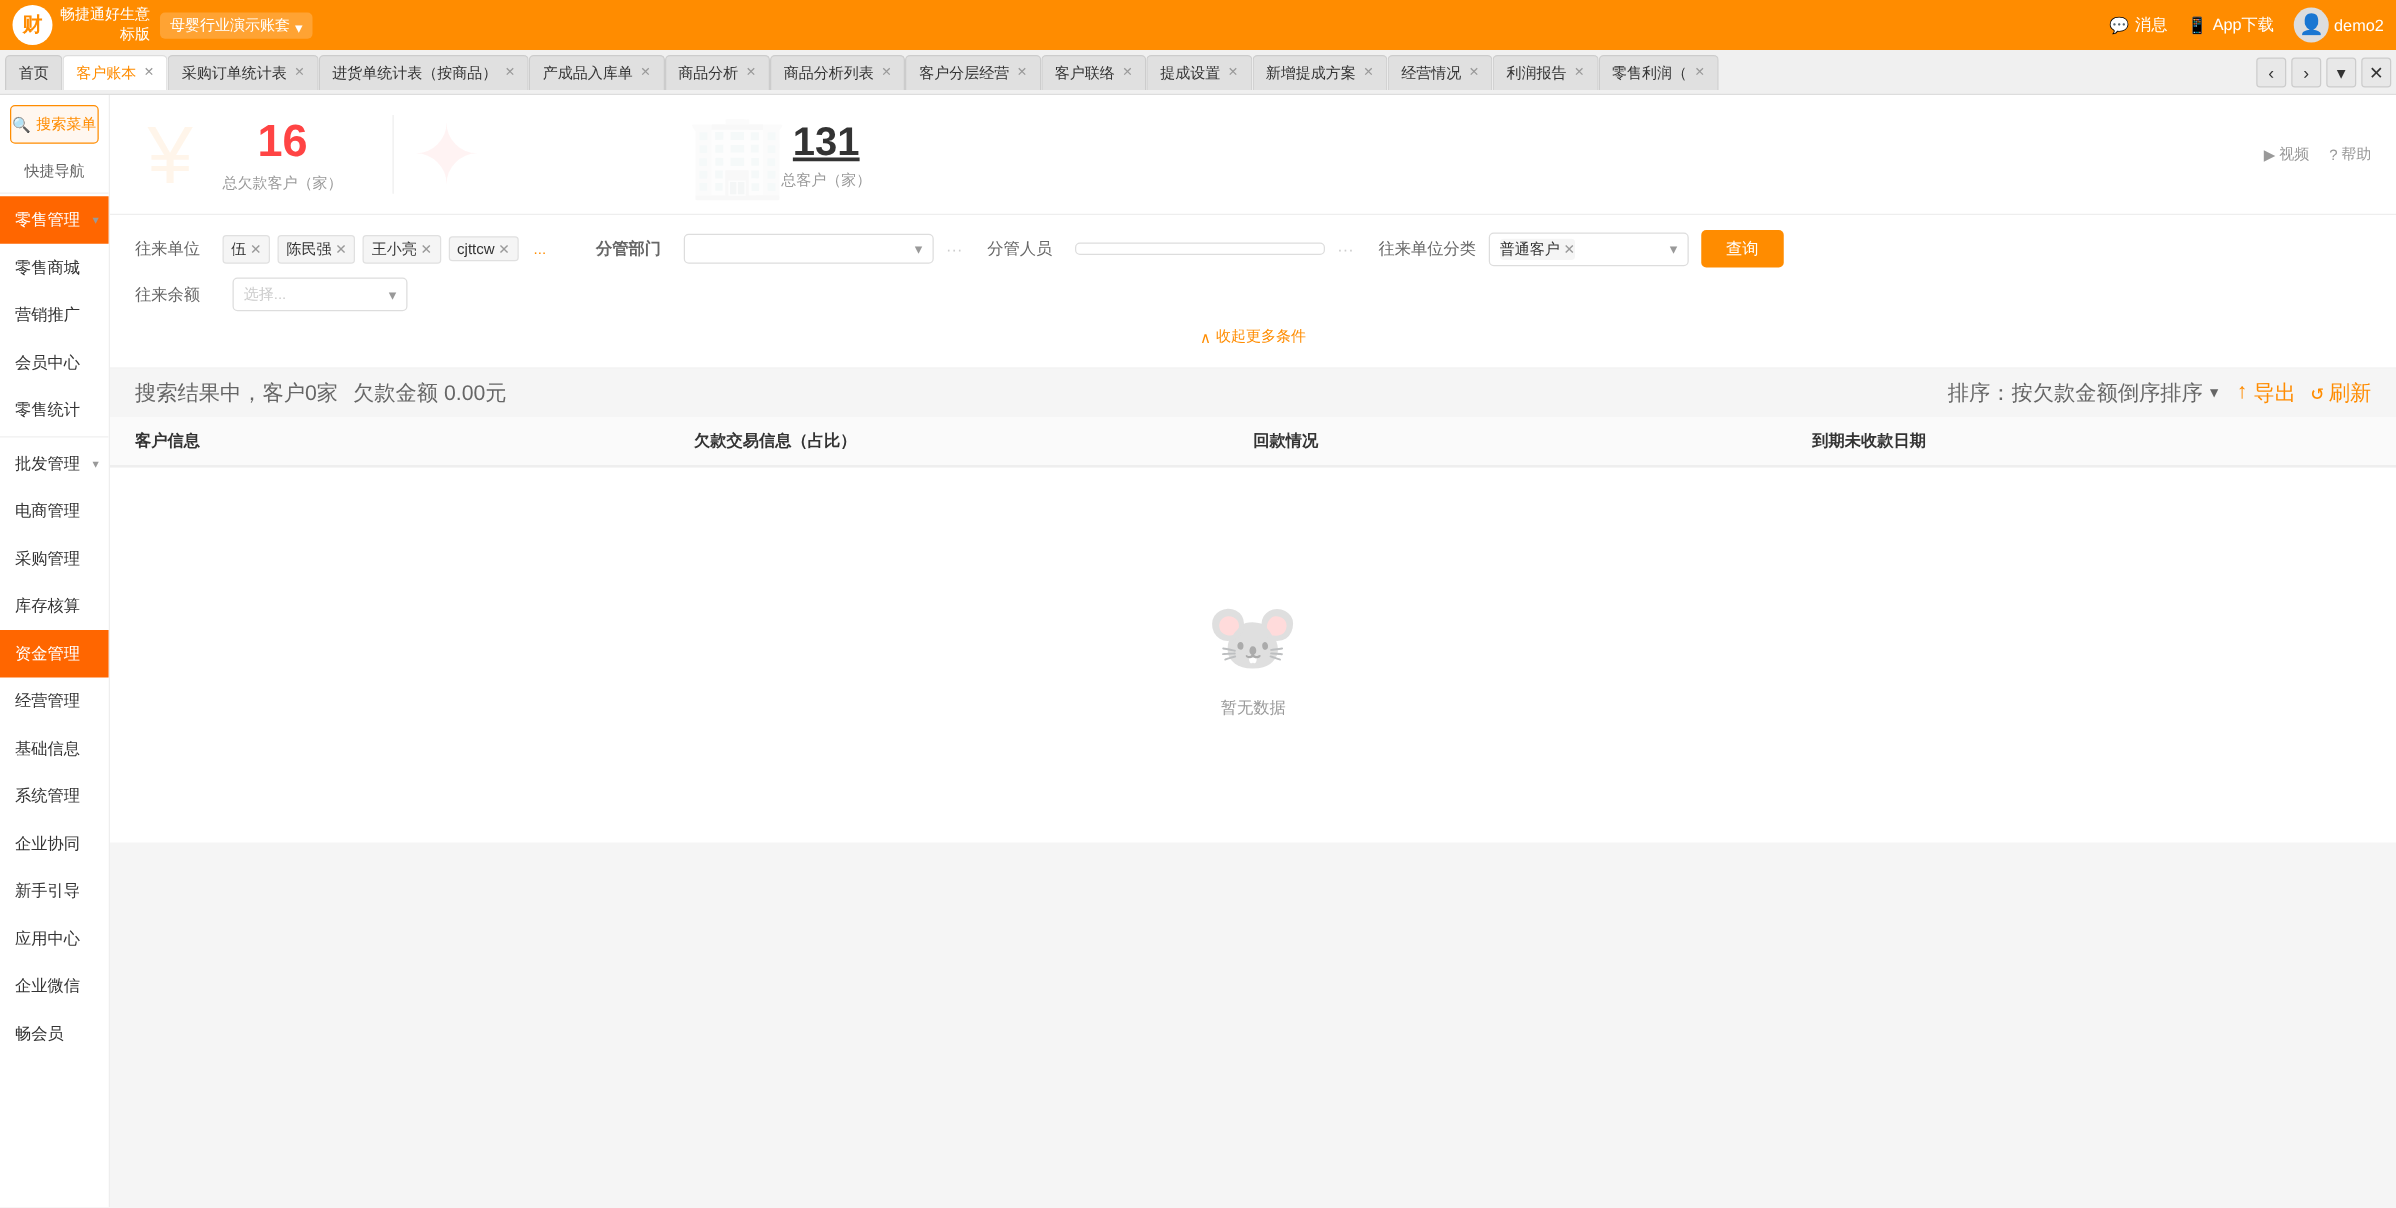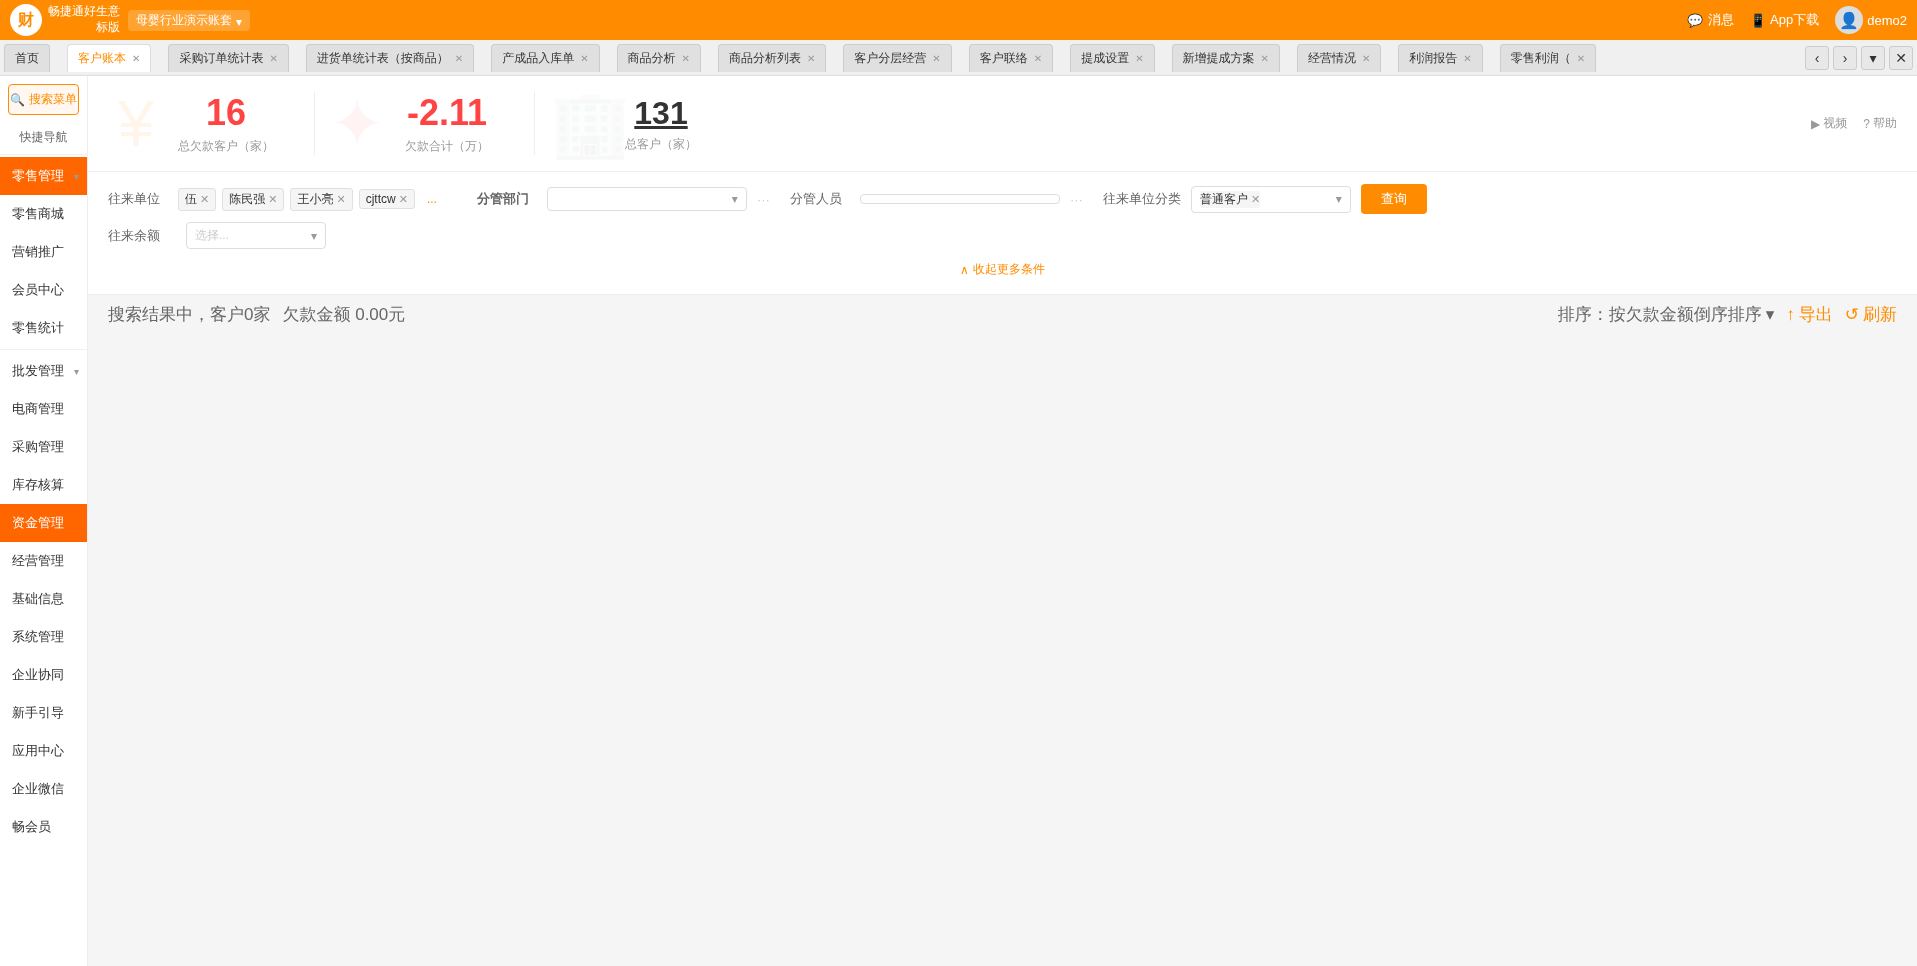--- a/index.html
+++ b/index.html
@@ -12,21 +12,21 @@
     .logo-area { display: flex; align-items: center; gap: 6px; }
     .logo-icon { width: 32px; height: 32px; background: #fff; border-radius: 50%; display: flex; align-items: center; justify-content: center; font-size: 16px; color: #ff8c00; font-weight: bold; }
     .logo-text { color: #fff; font-size: 12px; line-height: 1.3; text-align: right; }
     .top-bar-right { display: flex; align-items: center; gap: 16px; color: #fff; font-size: 13px; }
     .top-bar-right .icon-btn { display: flex; align-items: center; gap: 4px; cursor: pointer; }
     .user-avatar { width: 28px; height: 28px; background: #ddd; border-radius: 50%; display: flex; align-items: center; justify-content: center; overflow: hidden; }
     .demo-selector { display: flex; align-items: flex-end; gap: 4px; background: rgba(255,255,255,0.2); border-radius: 4px; padding: 2px 8px; color: #fff; font-size: 12px; cursor: pointer; }
 
     
     .tab-bar { height: 36px; background: #f0f0f0; display: flex; align-items: center; padding: 0 4px; border-bottom: 1px solid #ddd; flex-shrink: 0; overflow: hidden; }
-    .tab-item { display: flex; align-items: center; height: 28px; padding: 0 10px; border-radius: 4px 4px 0 0; margin-right: 17px; font-size: 12px; cursor: pointer; white-space: nowrap; gap: 4px; background: #e0e0e0; border: 1px solid #ccc; border-bottom: none; }
+    .tab-item { display: flex; align-items: center; height: 28px; padding: 0 10px; border-radius: 4px 4px 0 0; margin-right: 0; font-size: 12px; cursor: pointer; white-space: nowrap; gap: 4px; background: #e0e0e0; border: 1px solid #ccc; border-bottom: none; }
     .tab-item.active { background: #fff; border-color: #ddd; color: #ff8c00; font-weight: normal; }
     .tab-item .tab-close { color: #999; font-size: 10px; margin-left: 2px; cursor: pointer; }
     .tab-bar-actions { display: flex; align-items: center; margin-left: auto; gap: 4px; }
     .tab-bar-btn { width: 24px; height: 24px; display: flex; align-items: center; justify-content: center; cursor: pointer; background: #e8e8e8; border: 1px solid #ccc; border-radius: 3px; font-size: 14px; }
 
     
     .main-layout { display: flex; flex: 1; overflow: hidden; }
 
     
     .sidebar { width: 88px; background: #fff; border-right: 1px solid #eee; display: flex; flex-direction: column; flex-shrink: 0; overflow-y: auto; }
@@ -60,21 +60,21 @@
     .filter-tag.more { color: #ff8c00; cursor: pointer; background: none; border: none; }
     .filter-select { display: flex; align-items: center; gap: 4px; border: 1px solid #ddd; border-radius: 4px; padding: 4px 8px; font-size: 12px; cursor: pointer; min-width: 120px; background: #fff; }
     .filter-select .select-arrow { color: #999; margin-left: auto; }
     .filter-select-wide { min-width: 200px; }
     .collapse-btn { display: flex; align-items: center; gap: 4px; color: #ff8c00; font-size: 12px; cursor: pointer; justify-content: center; padding: 4px 0; }
     .query-btn { background: #ff8c00; color: #fff; border: none; border-radius: 4px; padding: 6px 20px; font-size: 13px; cursor: pointer; }
     .filter-row-2 { display: flex; align-items: center; gap: 18px; }
 
     
     .results-bar { background: #f5f5f5; padding: 8px 20px; display: flex; align-items: center; justify-content: space-between; font-size: 17px; color: #666; }
-    .results-actions { display: flex; align-items: center; gap: 12px; }
+    .results-actions { display: flex; align-items: center; gap: 12px; font-family: Liberation Mono, monospace; }
     .sort-select { display: flex; align-items: center; gap: 4px; cursor: pointer; color: #666; }
     .action-btn { display: flex; align-items: center; gap: 4px; cursor: pointer; color: #ff8c00; }
 
     
     .data-table { background: #fff; margin: 0; width: 100%; }
     .table-header { display: grid; grid-template-columns: 2fr 2fr 2fr 2fr; padding: 10px 20px; border-bottom: 2px solid #eee; font-size: 13px; font-weight: bold; color: #333; background: #fafafa; }
     .table-body { min-height: 300px; display: flex; align-items: center; justify-content: center; flex-direction: column; padding: 80px 20px; }
     .empty-icon { font-size: 60px; opacity: 0.4; color: #ffaa66; margin-bottom: 12px; }
     .empty-text { font-size: 13px; color: #999; }
 
@@ -263,24 +263,20 @@
         <div style="position:relative; display:flex; align-items:center; padding: 0 40px 0 20px; border-right:1px solid #eee; min-width:200px;">
           <div style="position:absolute; left:10px; font-size:65px; opacity:0.08; color:#ff8c00;">¥</div>
           <div class="stat-block" style="border:none; padding:0 0 0 50px;">
             <div class="stat-value" style="color:#ff4444;font-size:36px;font-weight:bold;">16</div>
             <div class="stat-label">总欠款客户（家）</div>
           </div>
         </div>
 
         <div style="position:relative; display:flex; align-items:center; padding: 0 40px; border-right:1px solid #eee; min-width:220px;">
           <div style="position:absolute; left:15px; font-size:65px; opacity:0.06; color:#ff4444;">✦</div>
-          <div class="stat-block" style="border:none; padding:0 0 0 50px;">
-            <div class="stat-value negative" style="font-size:36px;font-weight:bold;color:#ff4444;">-2.11</div>
-            <div class="stat-label">欠款合计（万）</div>
-          </div>
         </div>
 
         <div style="position:relative; display:flex; align-items:center; padding: 0 40px; min-width:220px;">
           <div style="position:absolute; left:15px; font-size:65px; opacity:0.06; color:#6699cc;">🏢</div>
           <div class="stat-block" style="border:none; padding:0 0 0 50px;">
             <div class="stat-value black" style="font-size:32px;font-weight:bold;color:#333;text-decoration:underline;">131</div>
             <div class="stat-label">总客户（家）</div>
           </div>
         </div>
 
@@ -377,16 +373,28 @@
             <span>↑</span>
             <span>导出</span>
           </div>
           <div class="action-btn">
             <span>↺</span>
             <span>刷新</span>
           </div>
         </div>
       </div>
 
+      <div class="data-table">
+        <div class="table-header">
+          <div>客户信息</div>
+          <div>欠款交易信息（占比）</div>
+          <div>回款情况</div>
+          <div>到期未收款日期</div>
+        </div>
+        <div class="table-body">
+          <div class="empty-icon">🐭</div>
+          <div class="empty-text">暂无数据</div>
+        </div>
+      </div>
 
     </div>
   </div>
 </div>
 
 </body></html>

